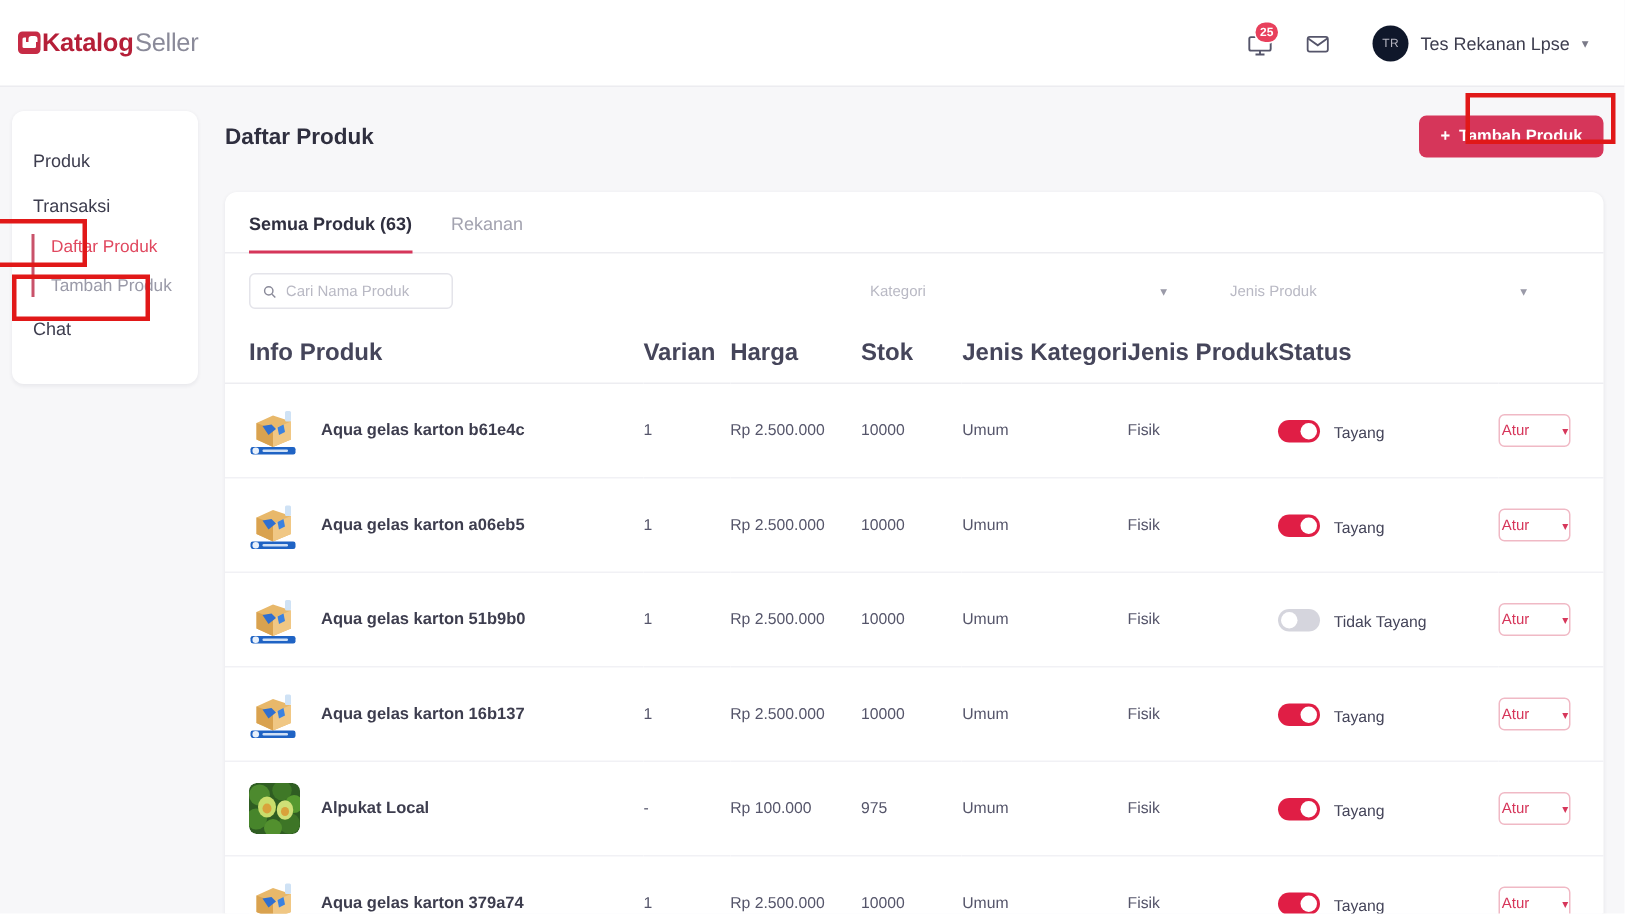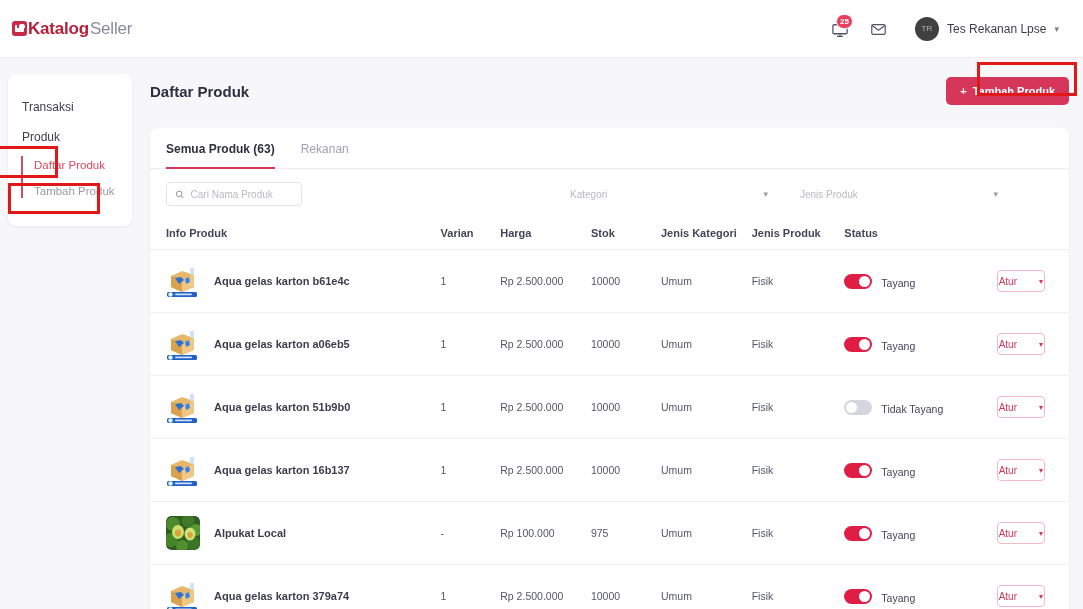--- a/index.html
+++ b/index.html
@@ -44,21 +44,21 @@
     position: absolute; top: -5px; left: 7px;
     min-width: 15px; height: 15px; padding: 0 3px;
     background: #e8405c; color: #fff;
     border-radius: 8px; font-size: 8px; font-weight: bold;
     display: flex; align-items: center; justify-content: center;
     border: 1.5px solid #fff;
   }
   .user-box { display: flex; align-items: center; gap: 8px; margin-left: 10px; }
   .avatar {
     width: 24px; height: 24px; border-radius: 50%;
-    background: #404040; color: #b4b4bf;
+    background: #0f172a; color: #b4b4bf;
     font-size: 8px; display:flex; align-items:center; justify-content:center;
     letter-spacing:.3px;
   }
   .user-name { font-size: 12px; color: #3d3d4e; }
   .caret { font-size: 9px; color: #7a7a88; }
 
   
   .layout { display: flex; align-items: flex-start; padding: 16px 14px 0 8px; }
 
   .sidebar {
@@ -102,21 +102,21 @@
 
   .card { background: #fff; border-radius: 8px; box-shadow: 0 1px 3px rgba(30,30,60,.07); }
 
   .tabs { display: flex; gap: 26px; padding: 0 16px; border-bottom: 1px solid #ededf1; }
   .tab {
     padding: 14px 0 11px; font-size: 12px; color: #a3a3b0; cursor: pointer;
     border-bottom: 2.5px solid transparent; margin-bottom: -1px; white-space: nowrap;
   }
   .tab.active { color: #2f2f3f; font-weight: bold; border-bottom-color: #d6365a; }
 
-  .filters { display: flex; align-items: center; gap: 14px; padding: 13px 16px; }
+  .filters { display: flex; align-items: center; gap: 24px; padding: 13px 16px; }
   .search-wrap {
     width: 136px; height: 24px; border: 1px solid #e4e4ea; border-radius: 4px;
     display: flex; align-items: center; gap: 6px; padding: 0 8px;
   }
   .search-input {
     border: none; outline: none; background: transparent;
     font-size: 10px; color: #3d3d4e; width: 100%;
     font-family: "Liberation Sans", sans-serif;
   }
   .search-input::placeholder { color: #b9b9c4; }
@@ -124,21 +124,21 @@
     height: 24px; display: flex; align-items: center; padding: 0 8px;
     border: 1px solid transparent; cursor: pointer;
   }
   .sel-kategori { width: 216px; margin-left: 245px; }
   .sel-jenis { width: 216px; }
   .sel-label { font-size: 10px; color: #b9b9c4; }
   .sel-caret { margin-left: auto; font-size: 9px; color: #9a9aa8; }
 
   table { width: 100%; border-collapse: collapse; }
   thead th {
-    text-align: left; font-size: 11px; font-weight: bold; color: #45455a;
+    text-align: left; font-size: 16px; font-weight: bold; color: #45455a;
     padding: 8px 0 10px; border-bottom: 1px solid #ededf1; white-space: nowrap; margin-top: 12px;
   }
   thead th:first-child { padding-left: 16px; }
   tbody td {
     padding: 14px 0; font-size: 10.5px; color: #55556a;
     border-bottom: 1px solid #f1f1f5; vertical-align: middle;
   }
   tbody tr:last-child td { border-bottom: none; }
   td.prod { padding-left: 16px; }
 
@@ -197,35 +197,38 @@
       <span class="user-name">Tes Rekanan Lpse</span>
       <span class="caret">▾</span>
     </div>
   </div>
 </div>
 
 <div class="layout">
 
   <nav class="sidebar">
     <div class="nav-item">
+      <span>Produk</span>
+    </div>
+    <div class="nav-item">
       <span>Transaksi</span>
-    </div>
-    <div class="nav-item">
-      <span>Produk</span>
     </div>
 
     <div class="submenu">
       <div class="sub-item active">
         <span>Daftar Produk</span>
       </div>
       <div class="sub-item">
         <span>Tambah Produk</span>
       </div>
     </div>
 
+    <div class="nav-item">
+      <span>Chat</span>
+    </div>
   </nav>
 
   <div class="main">
 
     <div class="page-head">
       <div class="page-title">Daftar Produk</div>
       <button class="btn-primary">
         <span>+</span>
         <span>Tambah Produk</span>
       </button>

